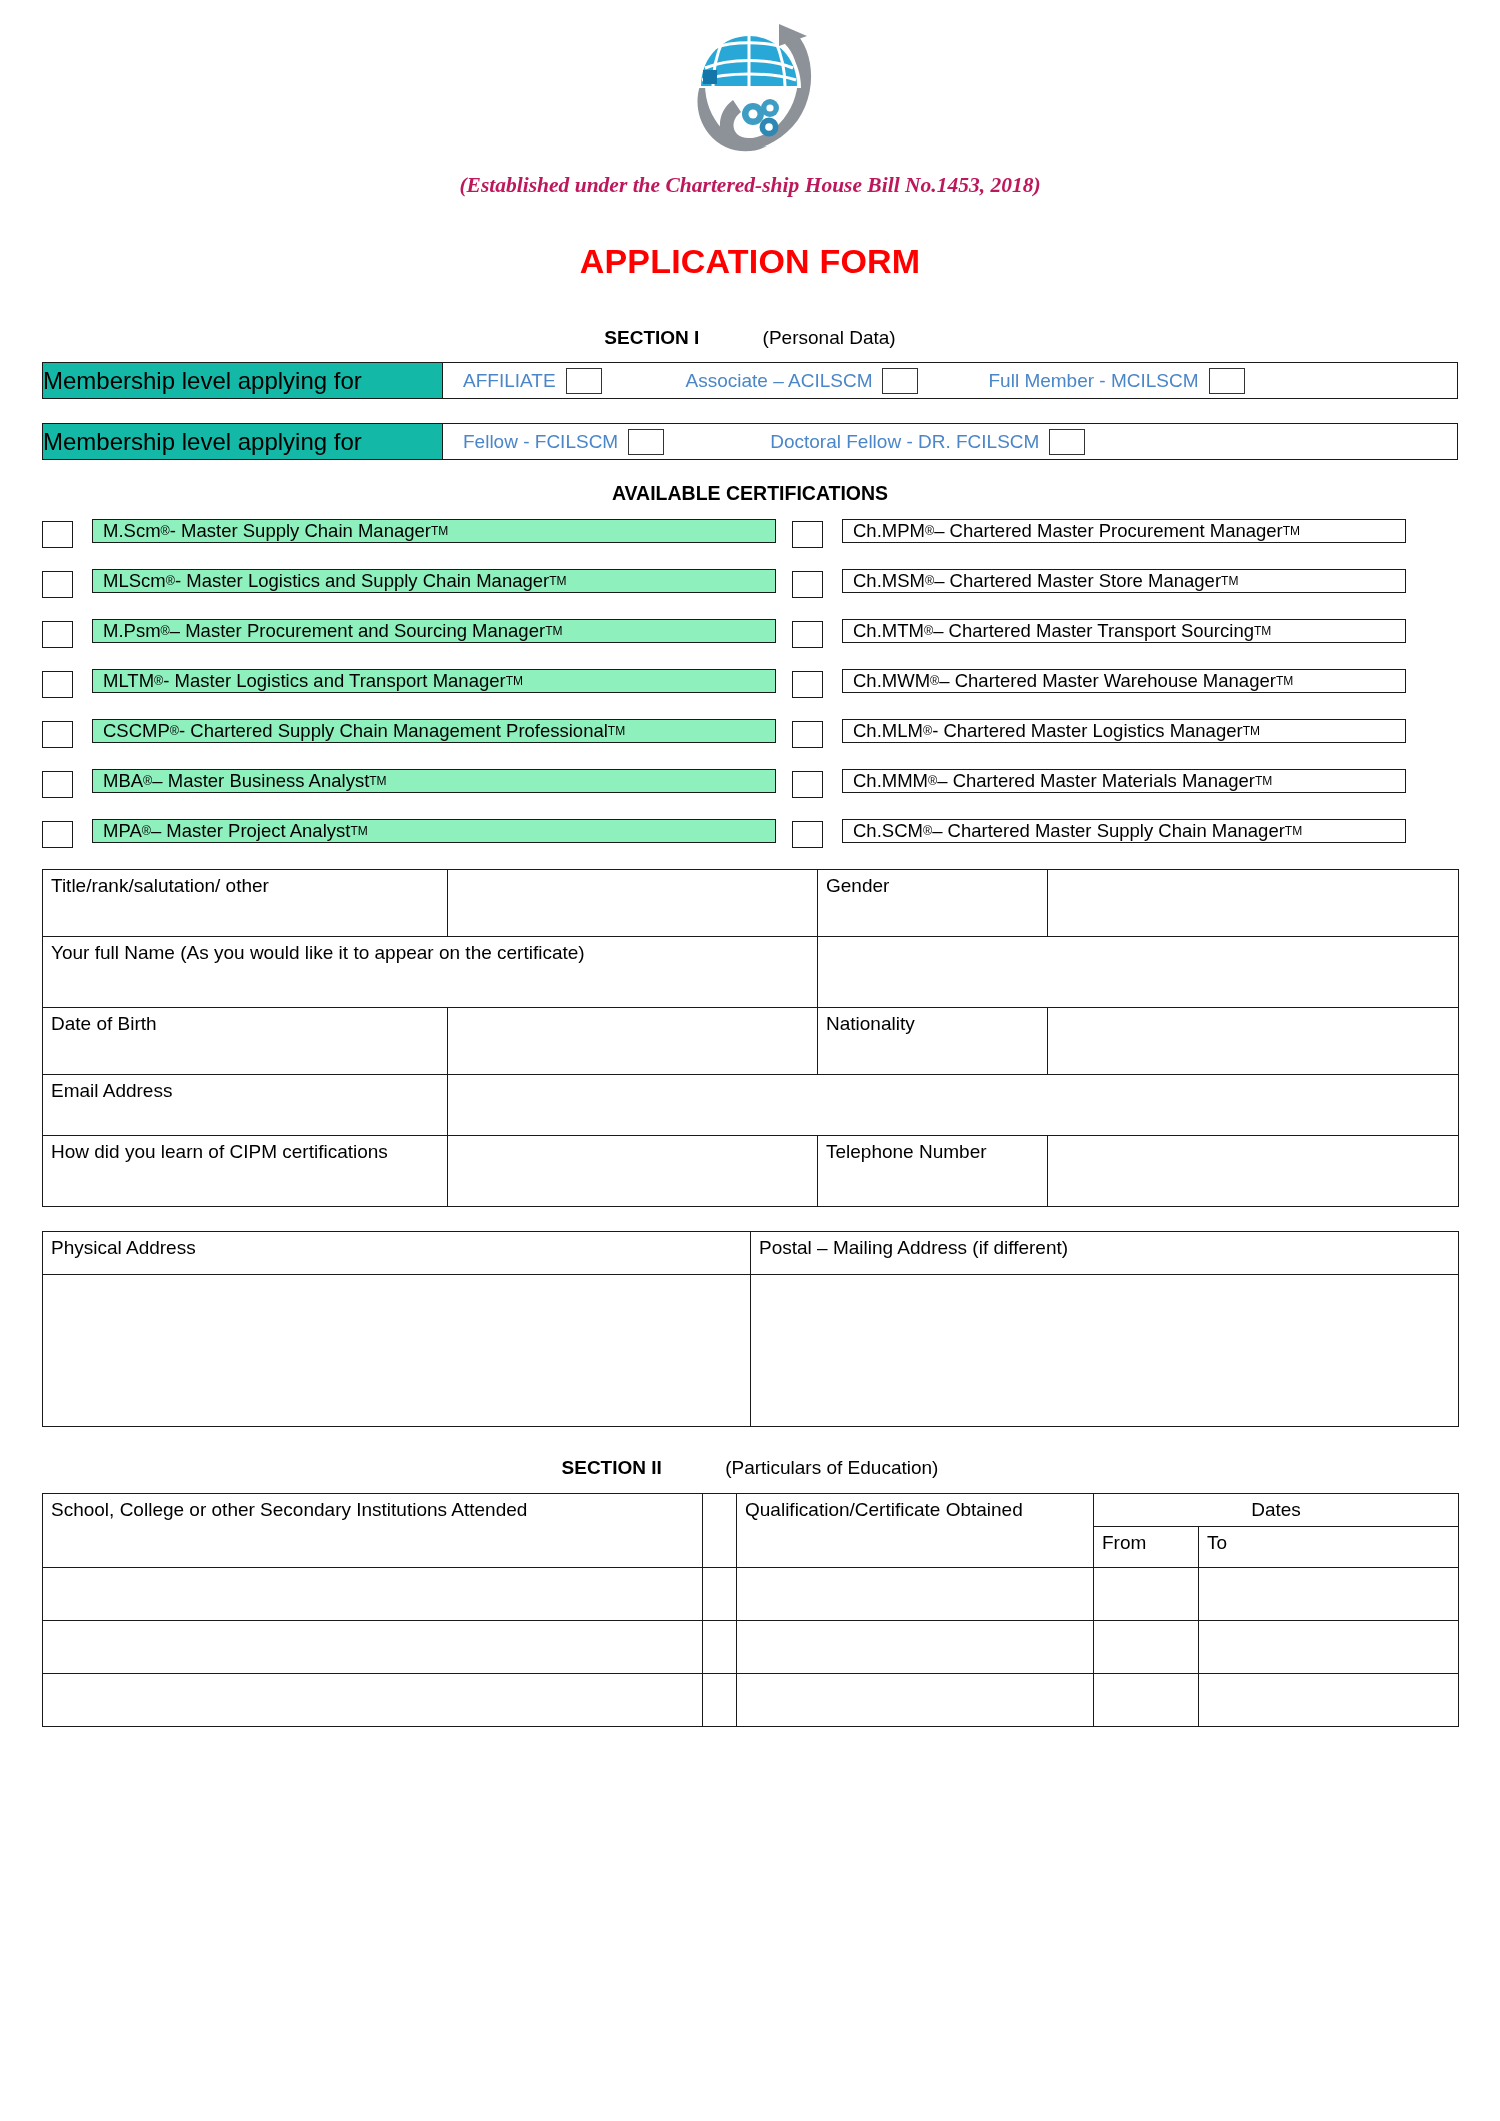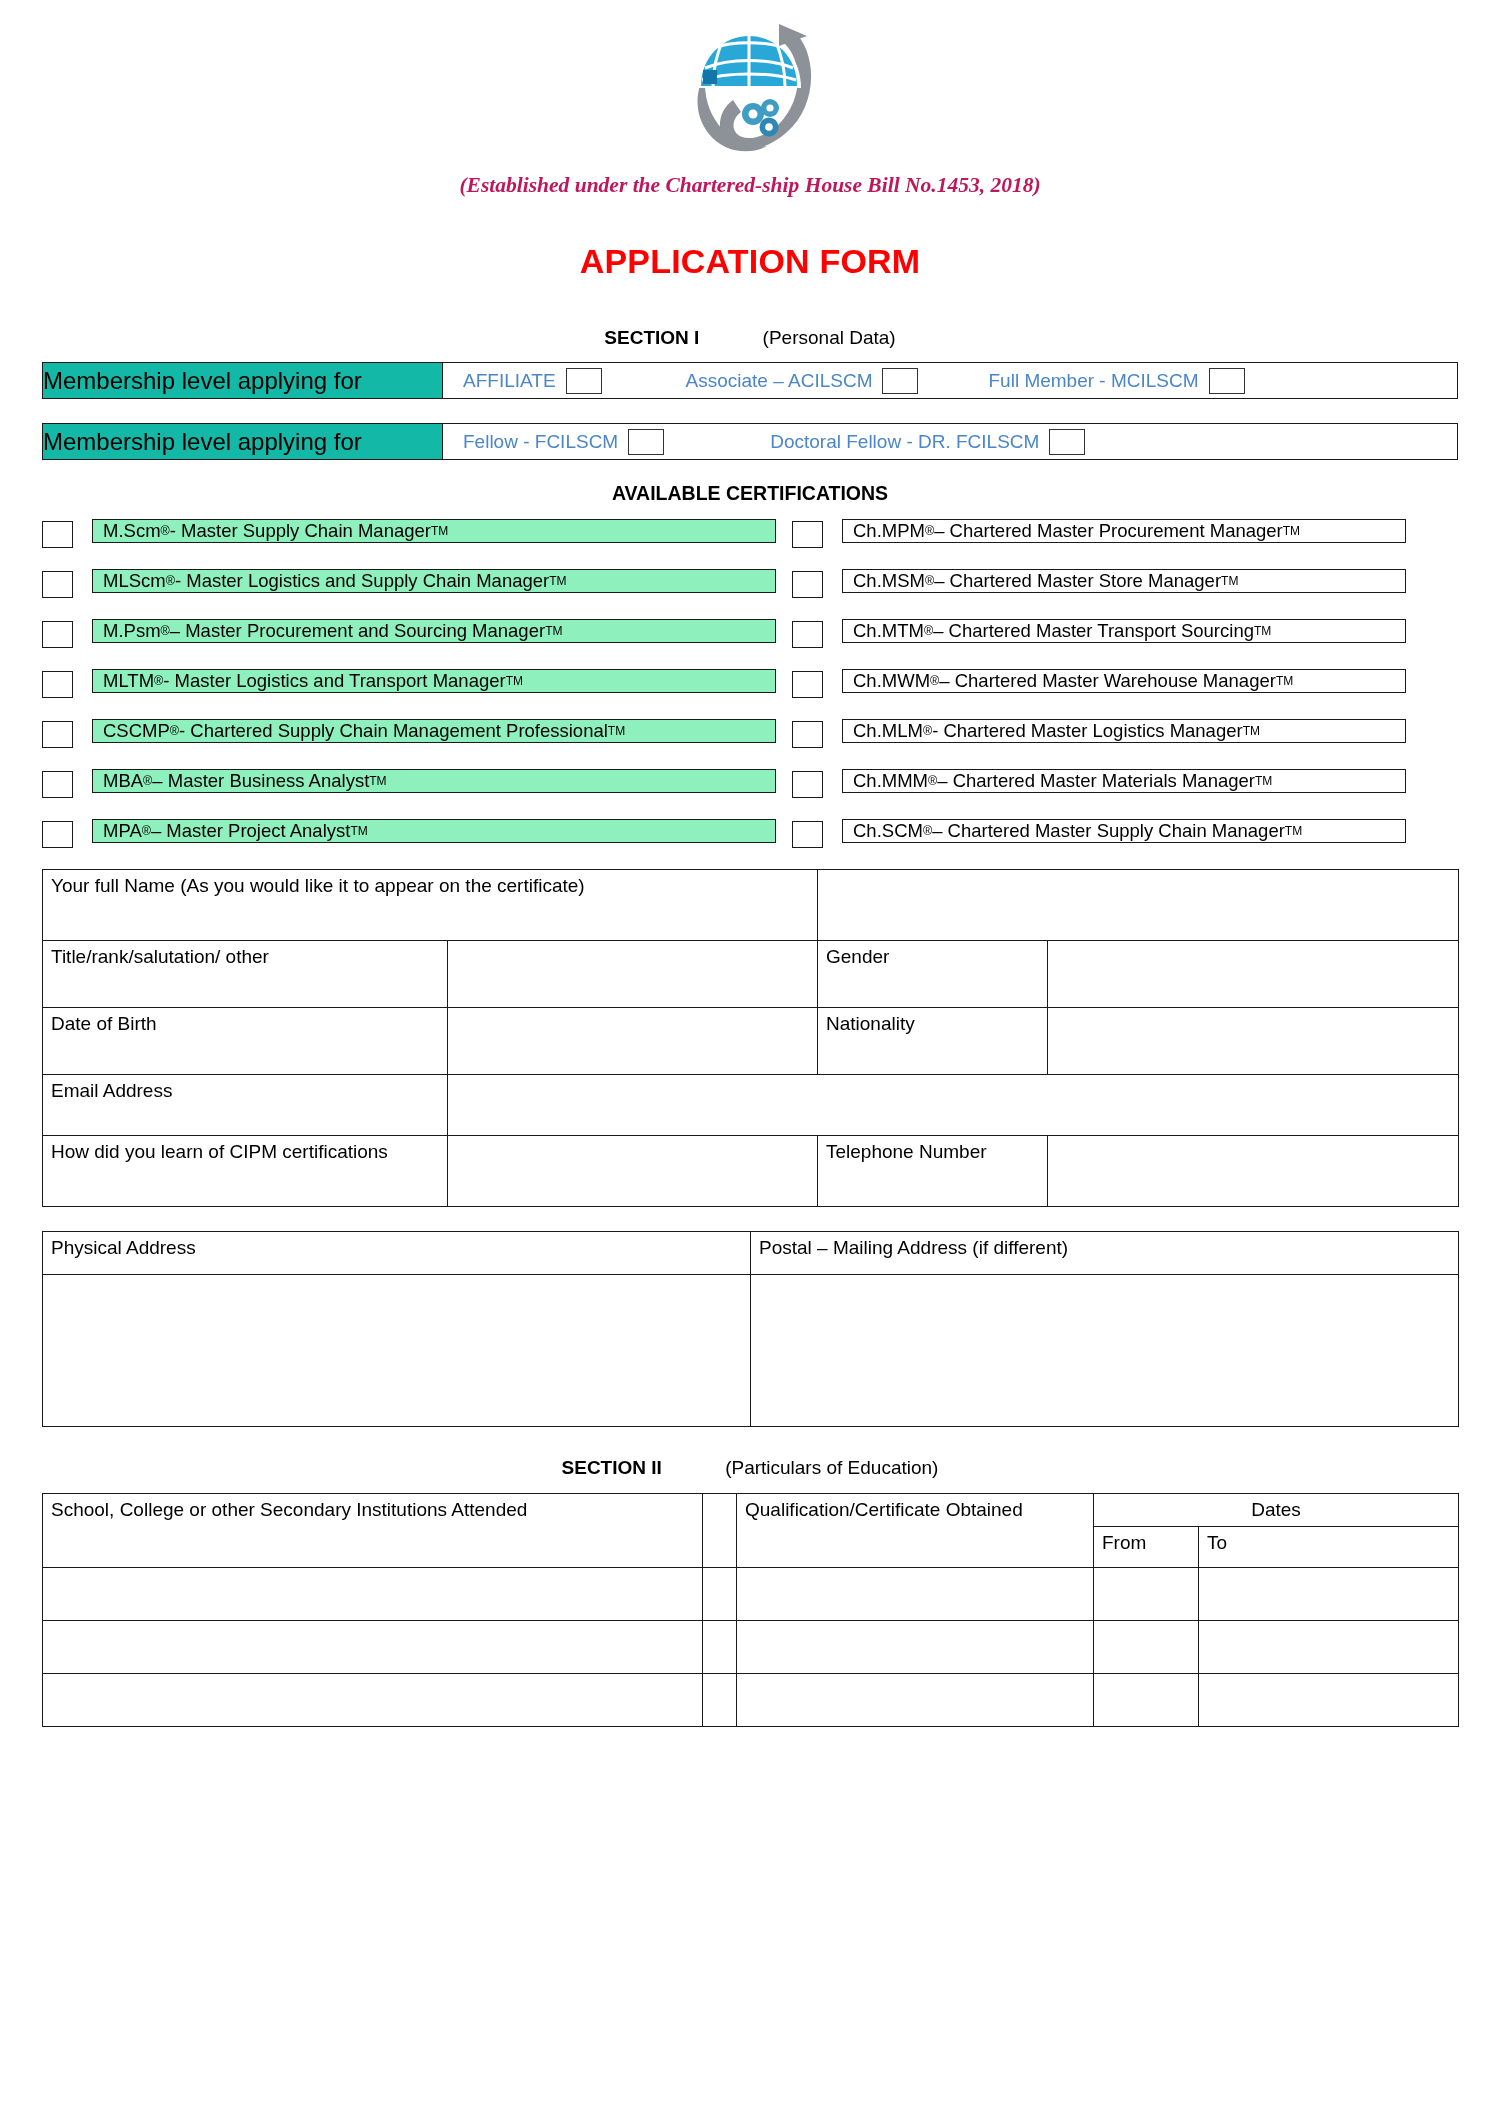--- a/index.html
+++ b/index.html
@@ -405,28 +405,28 @@
   <div class="sheet personal-table">
     <table class="grid">
       <colgroup>
         <col style="width:405px">
         <col style="width:370px">
         <col style="width:230px">
         <col style="width:411px">
       </colgroup>
       <tbody>
         <tr>
+          <td class="g" style="height:58px;">Title/rank/salutation/ other</td>
+          <td></td>
+          <td class="g">Gender</td>
+          <td></td>
+        </tr>
+        <tr>
           <td class="g" colspan="2" style="height:62px;">Your full Name (As you would like it to appear on the certificate)</td>
           <td colspan="2"></td>
-        </tr>
-        <tr>
-          <td class="g" style="height:58px;">Title/rank/salutation/ other</td>
-          <td></td>
-          <td class="g">Gender</td>
-          <td></td>
         </tr>
         <tr>
           <td class="g" style="height:58px;">Date of Birth</td>
           <td></td>
           <td class="g">Nationality</td>
           <td></td>
         </tr>
         <tr>
           <td class="g" style="height:52px;">Email Address</td>
           <td colspan="3"></td>

